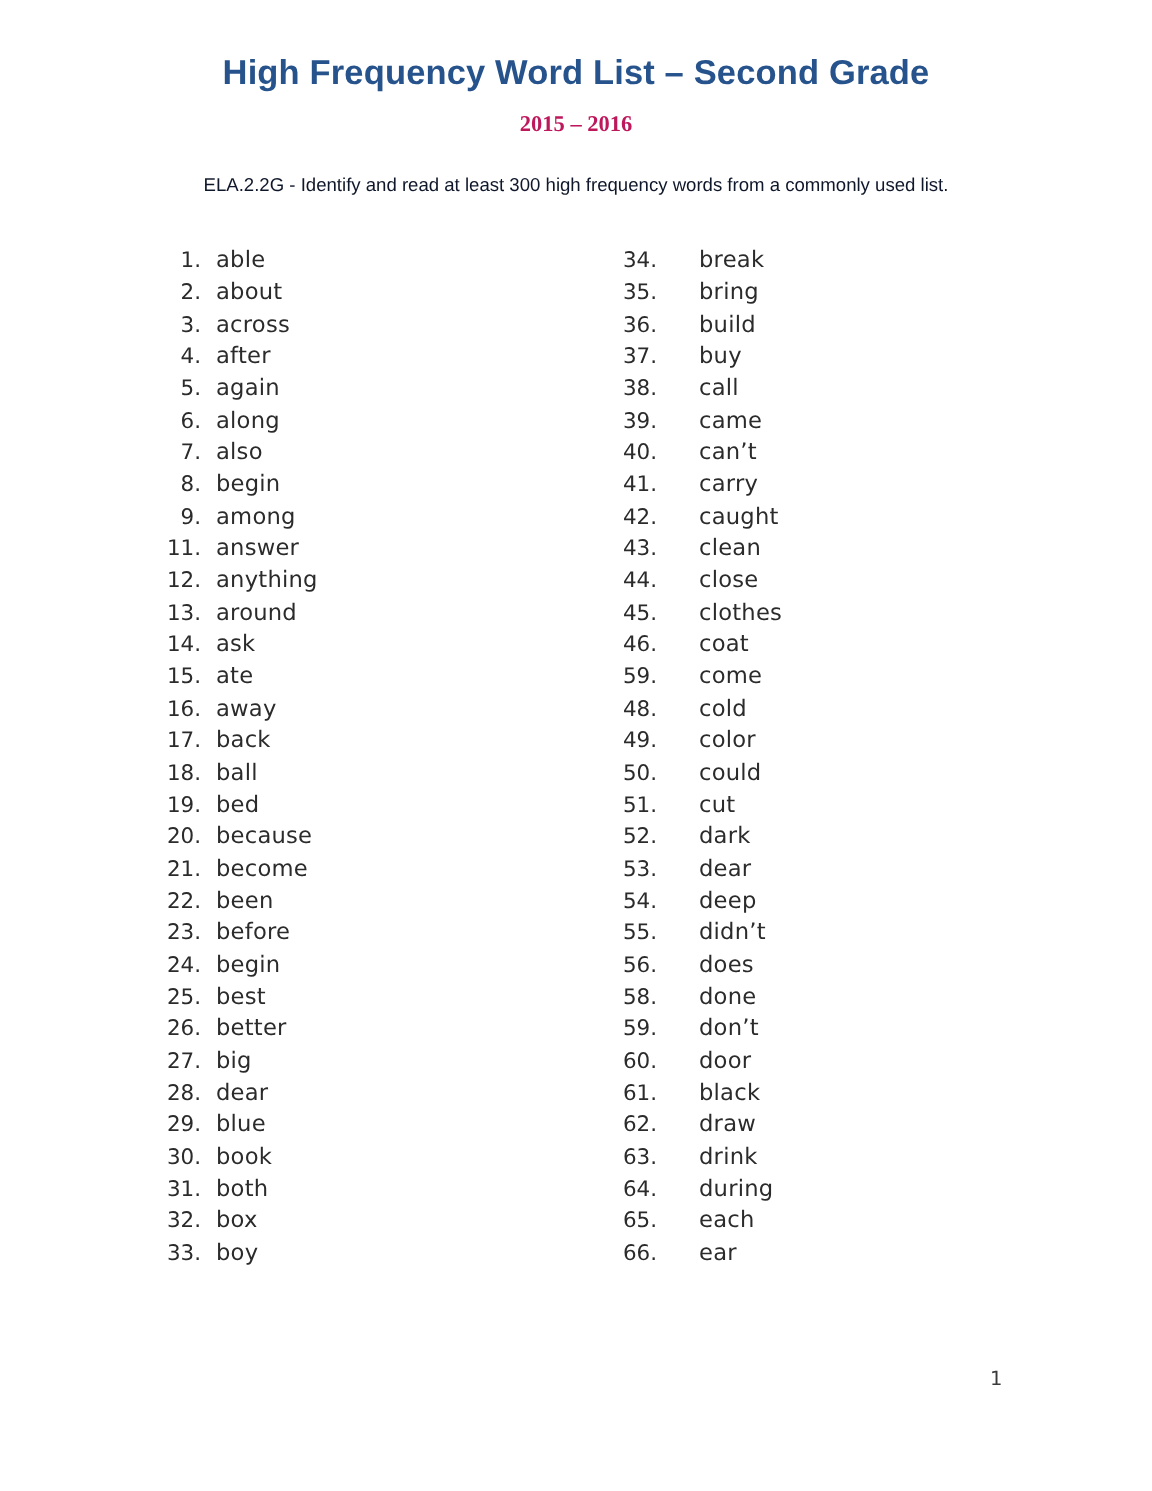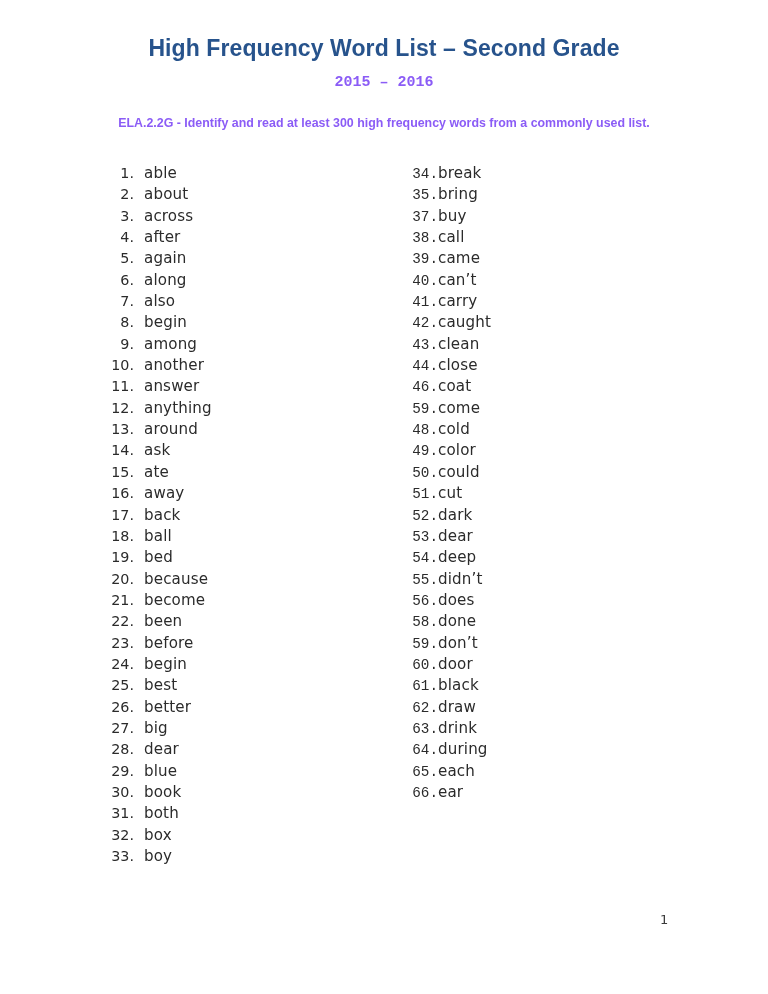--- a/index.html
+++ b/index.html
@@ -30,35 +30,35 @@
     font-weight: bold;
     font-size: 23px;
     line-height: 28px;
     color: #27538C;
     letter-spacing: 0.1px;
     margin: 0;
     padding-top: 34px;
   }
   .doc-subtitle {
     text-align: center;
-    font-family: Liberation Mono, monospace;
+    font-family: Liberation Serif, serif;
     font-weight: bold;
     font-size: 15px;
     line-height: 20px;
-    color: #8b5cf6;
+    color: #be185d;
     margin: 0;
     padding-top: 11px;
   }
   .doc-standard {
     text-align: center;
     font-family: "Liberation Sans", sans-serif;
-    font-weight: bold;
+    font-weight: normal;
     font-size: 12.4px;
     line-height: 17px;
-    color: #8b5cf6;
+    color: #0f172a;
     margin: 0;
     padding-top: 22px;
   }
 
   
   .columns {
     position: absolute;
     top: 164px;
     left: 0;
     width: 768px;
@@ -94,21 +94,21 @@
     font-family: "DejaVu Sans", sans-serif;
     font-size: 14.3px;
     color: #2b2b2b;
   }
   .col-left .word-num {
     width: 30px;
     margin-right: 10px;
   }
   .col-right .word-num {
     width: 30px;
-    font-family: Liberation Mono, monospace;
+    margin-right: 28px;
   }
   .word-text {
     font-family: "DejaVu Sans", sans-serif;
     font-size: 15.1px;
     color: #2b2b2b;
     letter-spacing: 0.15px;
   }
 
   
   .page-number {
@@ -164,24 +164,20 @@
         </div>
         <div class="word-row">
           <span class="word-num">8.</span>
           <span class="word-text">begin</span>
         </div>
         <div class="word-row">
           <span class="word-num">9.</span>
           <span class="word-text">among</span>
         </div>
         <div class="word-row">
-          <span class="word-num">10.</span>
-          <span class="word-text">another</span>
-        </div>
-        <div class="word-row">
           <span class="word-num">11.</span>
           <span class="word-text">answer</span>
         </div>
         <div class="word-row">
           <span class="word-num">12.</span>
           <span class="word-text">anything</span>
         </div>
         <div class="word-row">
           <span class="word-num">13.</span>
           <span class="word-text">around</span>
@@ -271,20 +267,24 @@
     <div class="col col-right" id="right-column">
         <div class="word-row">
           <span class="word-num">34.</span>
           <span class="word-text">break</span>
         </div>
         <div class="word-row">
           <span class="word-num">35.</span>
           <span class="word-text">bring</span>
         </div>
         <div class="word-row">
+          <span class="word-num">36.</span>
+          <span class="word-text">build</span>
+        </div>
+        <div class="word-row">
           <span class="word-num">37.</span>
           <span class="word-text">buy</span>
         </div>
         <div class="word-row">
           <span class="word-num">38.</span>
           <span class="word-text">call</span>
         </div>
         <div class="word-row">
           <span class="word-num">39.</span>
           <span class="word-text">came</span>
@@ -303,20 +303,24 @@
         </div>
         <div class="word-row">
           <span class="word-num">43.</span>
           <span class="word-text">clean</span>
         </div>
         <div class="word-row">
           <span class="word-num">44.</span>
           <span class="word-text">close</span>
         </div>
         <div class="word-row">
+          <span class="word-num">45.</span>
+          <span class="word-text">clothes</span>
+        </div>
+        <div class="word-row">
           <span class="word-num">46.</span>
           <span class="word-text">coat</span>
         </div>
         <div class="word-row">
           <span class="word-num">59.</span>
           <span class="word-text">come</span>
         </div>
         <div class="word-row">
           <span class="word-num">48.</span>
           <span class="word-text">cold</span>

